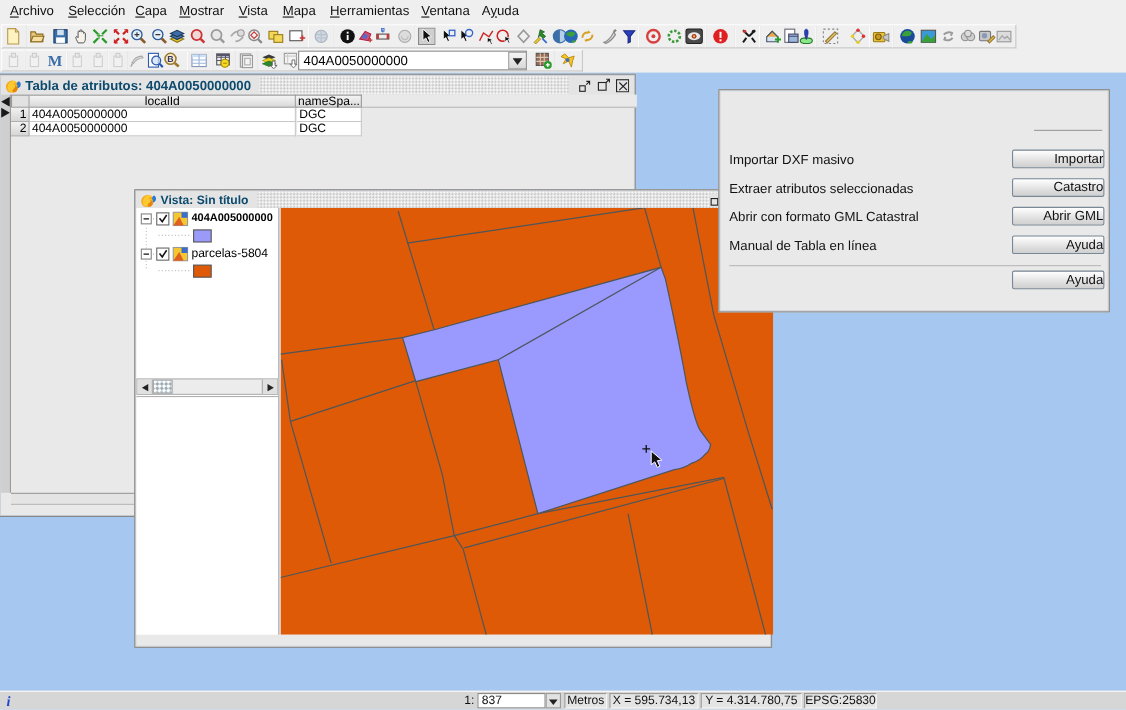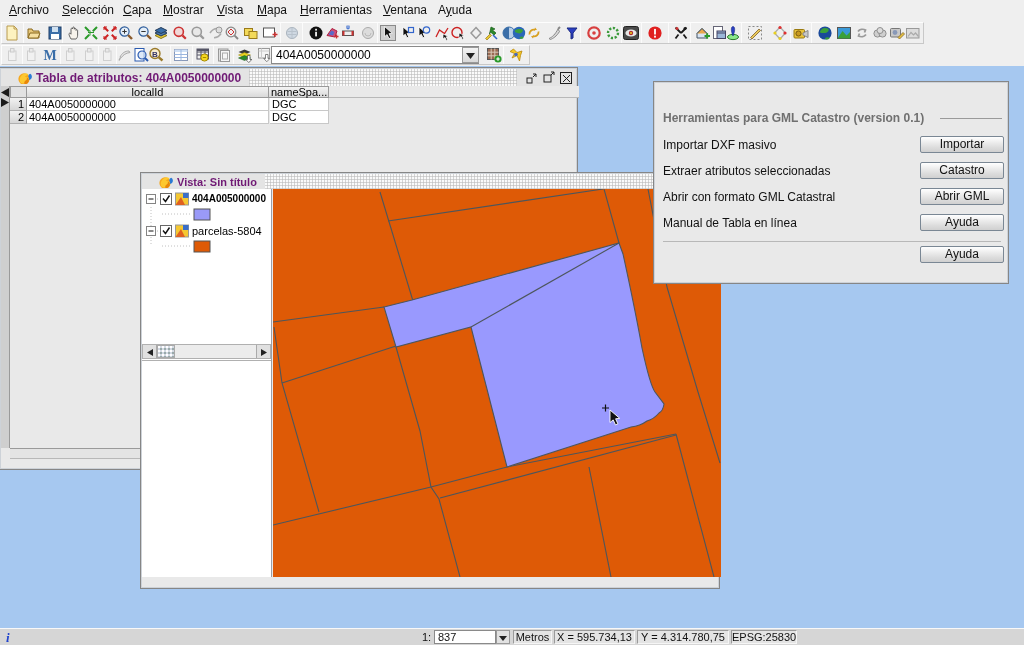--- a/index.html
+++ b/index.html
@@ -7,25 +7,25 @@
 .abs{position:absolute}
 #menubar{position:absolute;left:0;top:0;width:1024px;height:21px;background:#efefef;font-size:12px;color:#111}
 #menubar span{position:absolute;top:3px}
 #tb1{position:absolute;left:0;top:21px;width:1024px;height:24px;background:#efefef}
 #tb2{position:absolute;left:0;top:45px;width:1024px;height:21px;background:#efefef}
 .tbbox{position:absolute;border:1px solid #c8c8c8;border-top-color:#fdfdfd;border-left-color:#fdfdfd;background:#efefef}
 .vsep{position:absolute;width:1px;background:#c4c4c4;border-right:1px solid #fbfbfb}
 #desktop{position:absolute;left:0;top:66px;width:1024px;height:562px;background:#a6c8f0}
 .win{position:absolute;background:#e9e9e9;border:1px solid #868686;box-shadow:0 0 0 1px #cdd2d8 inset}
 .title{position:absolute;left:1px;right:1px;top:1px;background-color:#e4e4e4;background-image:radial-gradient(circle at 1px 1px,#fafafa 26%,rgba(0,0,0,0) 30%),radial-gradient(circle at 1px 1px,#c4c4c4 26%,rgba(0,0,0,0) 30%);background-size:3px 3px;background-position:0 0,1.5px 1.5px}
-.cap{position:absolute;left:0;top:0;height:100%;background:#e4e4e4;display:flex;align-items:center;padding:0 8px 0 16px;font-weight:bold;font-size:12px;color:#701a75;white-space:nowrap}
+.cap{position:absolute;left:0;top:0;height:100%;background:#e4e4e4;display:flex;align-items:center;padding:0 8px 0 3px;font-weight:bold;font-size:12px;color:#0c4a6e;white-space:nowrap}
 .cap .fl{display:inline-block;width:15px;height:13px;position:relative;margin-right:4px}
 .btns{position:absolute;right:0;top:0;height:100%;background:#e4e4e4;padding:0 4px;display:flex;align-items:center}
 .btns svg{margin-left:4px}
-.btn{position:absolute;background:linear-gradient(#ffffff,#dcdcdc 70%,#d0d0d0);border:1px solid #7a8794;border-radius:2px;font-size:12px;color:#111;text-align:center;font-family:"Liberation Sans",sans-serif}
+.btn{position:absolute;background:linear-gradient(#ffffff,#dcdcdc 70%,#d0d0d0);border:1px solid #7a8794;border-radius:2px;font-size:12px;color:#111;text-align:right;font-family:"Liberation Sans",sans-serif}
 .lbl{position:absolute;font-size:12px;color:#111;white-space:nowrap}
 #status{position:absolute;left:0;top:628px;width:1024px;height:17px;background:#d6d6d6;border-top:1px solid #f8f8f8;font-size:11px;color:#111}
 .sbox{position:absolute;top:1px;height:14px;border:1px solid #9a9a9a;border-bottom-color:#f5f5f5;border-right-color:#f5f5f5;background:#e4e4e4;text-align:center;line-height:13px;white-space:nowrap}
 
 </style></head><body>
 <div id="app">
 <div id="menubar">
 <span style="left:9px"><u>A</u>rchivo</span>
 <span style="left:62px"><u>S</u>elección</span>
 <span style="left:123px"><u>C</u>apa</span>
@@ -398,21 +398,21 @@
 <div class="abs" style="left:9px;top:12px;width:17px;height:13px;background:linear-gradient(#f2f2f2,#d6d6d6);border-right:1px solid #9a9a9a;border-bottom:1px solid #b0b0b0;font-size:11px;text-align:right;line-height:13px;padding-right:2px">1</div>
 <div class="abs" style="left:26px;top:12px;width:242px;height:13px;background:#fff;border-right:1px solid #c8c8c8;border-bottom:1px solid #c8c8c8;font-size:11px;line-height:12px;padding-left:2px">404A0050000000</div>
 <div class="abs" style="left:269px;top:12px;width:59px;height:13px;background:#fff;border-right:1px solid #c8c8c8;border-bottom:1px solid #c8c8c8;font-size:11px;line-height:12px;padding-left:2px">DGC</div>
 <div class="abs" style="left:9px;top:25px;width:17px;height:13px;background:linear-gradient(#f2f2f2,#d6d6d6);border-right:1px solid #9a9a9a;border-bottom:1px solid #b0b0b0;font-size:11px;text-align:right;line-height:13px;padding-right:2px">2</div>
 <div class="abs" style="left:26px;top:25px;width:242px;height:13px;background:#fff;border-right:1px solid #c8c8c8;border-bottom:1px solid #c8c8c8;font-size:11px;line-height:12px;padding-left:2px">404A0050000000</div>
 <div class="abs" style="left:269px;top:25px;width:59px;height:13px;background:#fff;border-right:1px solid #c8c8c8;border-bottom:1px solid #c8c8c8;font-size:11px;line-height:12px;padding-left:2px">DGC</div>
 <div class="abs" style="left:8px;top:0;width:1px;height:362px;background:#9a9a9a"></div>
 <div class="abs" style="left:9px;top:362px;width:569px;height:11px;background:#e4e4e4;border-top:1px solid #9a9a9a;border-bottom:1px solid #b8b8b8"></div>
 </div>
       </div>
-<div class="win" style="left:140px;top:106px;width:580px;height:417px">
+<div class="win" style="left:122px;top:106px;width:580px;height:417px">
 <div class="title" style="height:15px">
 <span class="cap" style="font-size:11px"><span class="fl">
               <svg style="position:absolute;left:1px;top:0px" width="16" height="13" viewBox="0 0 16 13">
                 <ellipse cx="6" cy="8" rx="5.6" ry="5.8" fill="#f5a81e"></ellipse>
                 <path d="M2.5 11.5C1 8.5 2 5 5 3.2 8 1.5 10 2.5 10.5 4 9 3.8 7.5 4.5 7 6c2.5-.5 4 .7 3.8 2.6C10.5 10.8 8.5 12.5 6 12.5c-1.6 0-2.8-.3-3.5-1z" fill="#fdc830"></path>
                 <path d="M6.8 13.2c-1-1.5-.6-2.8.8-3.6 1.2-.7 1.6-1.8 1-3 1.2.3 2 1.2 2.2 2.4.3 2-1.5 4-4 4.2z" fill="#e8860a"></path>
                 <path d="M12.2 2.8c1.6.9 2.2 2.9 1.3 4.5-.6 1.1-1.7 1.7-2.9 1.7.5-.8.5-1.8 0-2.7-.7-1.2-.4-2.6 1.6-3.5z" fill="#2a7ad4"></path>
               </svg>
             </span>Vista: Sin título</span>
 <span class="abs" style="left:521px;top:2px;width:12px;height:12px;background:#e4e4e4"><svg width="12" height="12" viewBox="0 0 12 12">
@@ -476,21 +476,20 @@
 <path d="M403 245L441 388"></path>
 <path d="M375 0L394 98 425 203 447 274"></path>
 </g>
 <path d="M111 118L139 111 346 54 350 65Q362 120 369 159 377 196 382 203L391 215Q390 222 386 224 381 230 374 232 367 237 358 238L234 278 198 138 123 158z" fill="#9999fe" stroke="#4d565c" stroke-width="1.1"></path>
 <path d="M198 138L346 54" fill="none" stroke="#4d565c" stroke-width="1.1"></path>
 <path d="M329 219h7M332.5 215.5v7" stroke="#111" stroke-width="1.2"></path>
 <path d="M337 221v12.5l3.2-2.6 2.3 5 2.4-1.1-2.3-5 4.1-.5z" fill="#111" stroke="#fff" stroke-width=".9"></path>
 </svg>
 </div>
 <div class="win" style="left:653px;top:15px;width:356px;height:203px">
-<div class="lbl" style="left:9px;top:29px;font-weight:bold;color:#707070">Herramientas para GML Catastro (version 0.1)</div>
 <div class="abs" style="left:286px;top:36px;width:62px;height:1px;background:#9a9a9a"></div>
 <div class="lbl" style="left:9px;top:56px">Importar DXF masivo</div>
 <div class="btn" style="left:266px;top:54px;width:84px;height:17px;line-height:15px">Importar</div>
 <div class="lbl" style="left:9px;top:82px">Extraer atributos seleccionadas</div>
 <div class="btn" style="left:266px;top:80px;width:84px;height:17px;line-height:15px">Catastro</div>
 <div class="lbl" style="left:9px;top:108px">Abrir con formato GML Catastral</div>
 <div class="btn" style="left:266px;top:106px;width:84px;height:17px;line-height:15px">Abrir GML</div>
 <div class="lbl" style="left:9px;top:134px">Manual de Tabla en línea</div>
 <div class="btn" style="left:266px;top:132px;width:84px;height:17px;line-height:15px">Ayuda</div>
 <div class="abs" style="left:9px;top:159px;width:338px;height:1px;background:#b8b8b8"></div>

